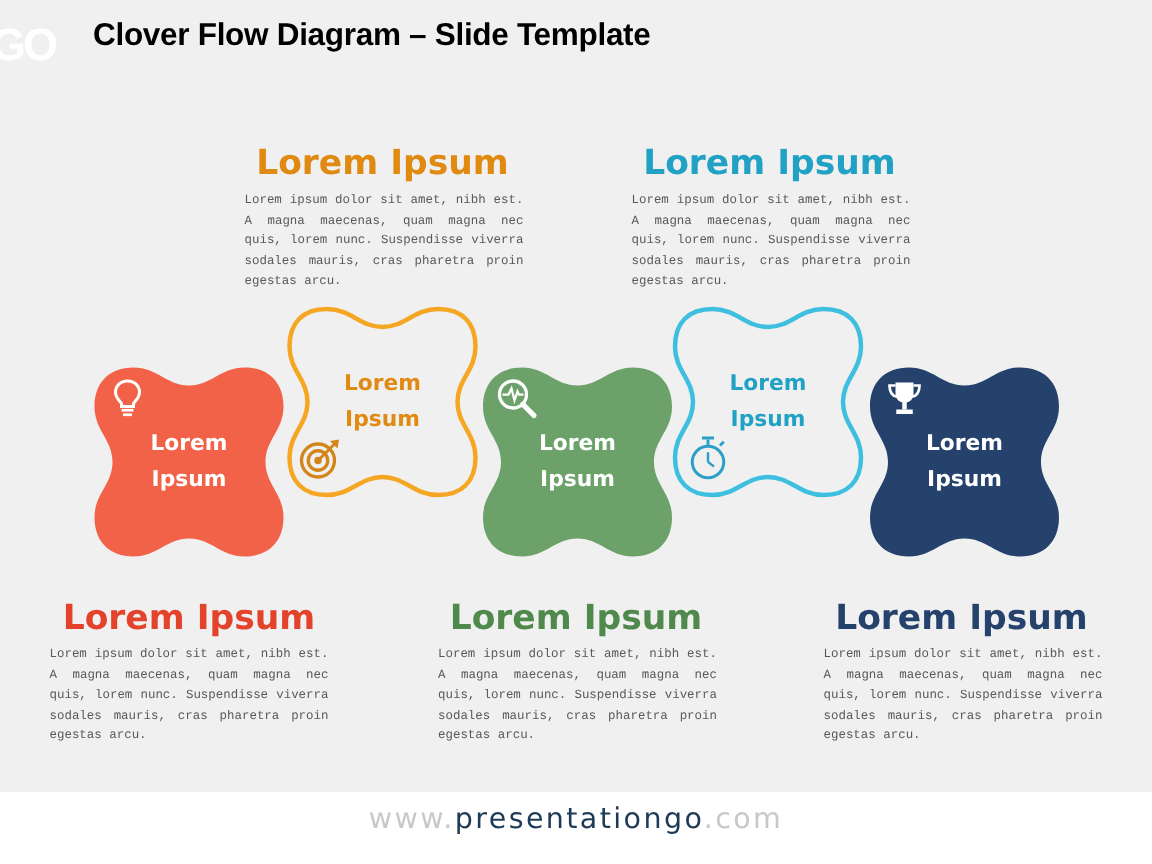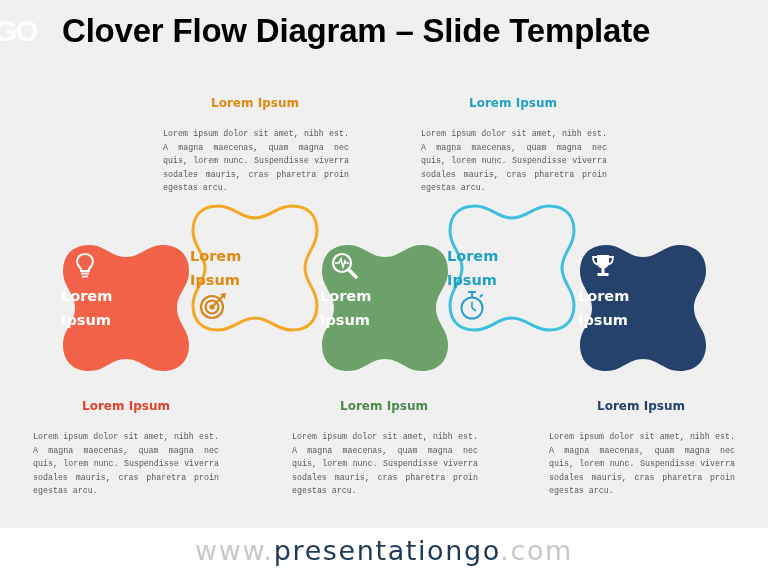--- a/index.html
+++ b/index.html
@@ -1,26 +1,26 @@
 <!DOCTYPE html>
 <html><head>
 <meta charset="utf-8">
 <style>
   html, body { margin:0; padding:0; }
   body { width:768px; height:576px; overflow:hidden; background:#f0f0f0; position:relative; font-family:"Liberation Sans", sans-serif; }
-  .title { position:absolute; left:62px; top:12px; font-size:33px; font-weight:bold; color:#000; white-space:nowrap; letter-spacing:-0.2px; }
+  .title { position:absolute; left:62px; top:12px; font-size:21px; font-weight:bold; color:#000; white-space:nowrap; letter-spacing:-0.2px; }
   .logo-frag { position:absolute; left:-6px; top:14px; font-size:30px; font-weight:bold; color:#ffffff; letter-spacing:-2px; }
-  .heading { position:absolute; width:200px; text-align:center; font-size:12px; font-weight:bold; font-family:"DejaVu Sans", sans-serif; }
+  .heading { position:absolute; width:200px; text-align:center; font-size:23px; font-weight:bold; font-family:"DejaVu Sans", sans-serif; }
   .body-text { position:absolute; width:186px; font-size:8.3px; line-height:13.5px; color:#595959; text-align:justify; font-family:Liberation Mono, monospace; }
   .shape { position:absolute; width:130px; height:130px; }
   .shape svg { position:absolute; left:0; top:0; }
-  .shape-label { position:absolute; left:0; width:130px; text-align:left; font-size:14.5px; font-weight:bold; line-height:24px; font-family:"DejaVu Sans", sans-serif; }
+  .shape-label { position:absolute; left:0; width:130px; text-align:center; font-size:14.5px; font-weight:bold; line-height:24px; font-family:"DejaVu Sans", sans-serif; }
   .icon { position:absolute; }
   .footer { position:absolute; left:0; top:528px; width:768px; height:48px; background:#ffffff; }
-  .footer-url { position:absolute; left:0; width:768px; top:7px; text-align:center; font-size:27px; letter-spacing:1.6px; font-family:"DejaVu Sans", sans-serif; }
+  .footer-url { position:absolute; left:0; width:768px; top:7px; text-align:center; font-size:19px; letter-spacing:1.6px; font-family:"DejaVu Sans", sans-serif; }
   .url-light { color:#c8c8c8; }
   .url-dark { color:#1d3a57; }
 </style>
 </head>
 <body>
 
 <div class="logo-frag">GO</div>
 <div class="title">Clover Flow Diagram – Slide Template</div>
 
 <div class="heading" style="left:155px; top:96px; color:#e08a12;">Lorem Ipsum</div>

